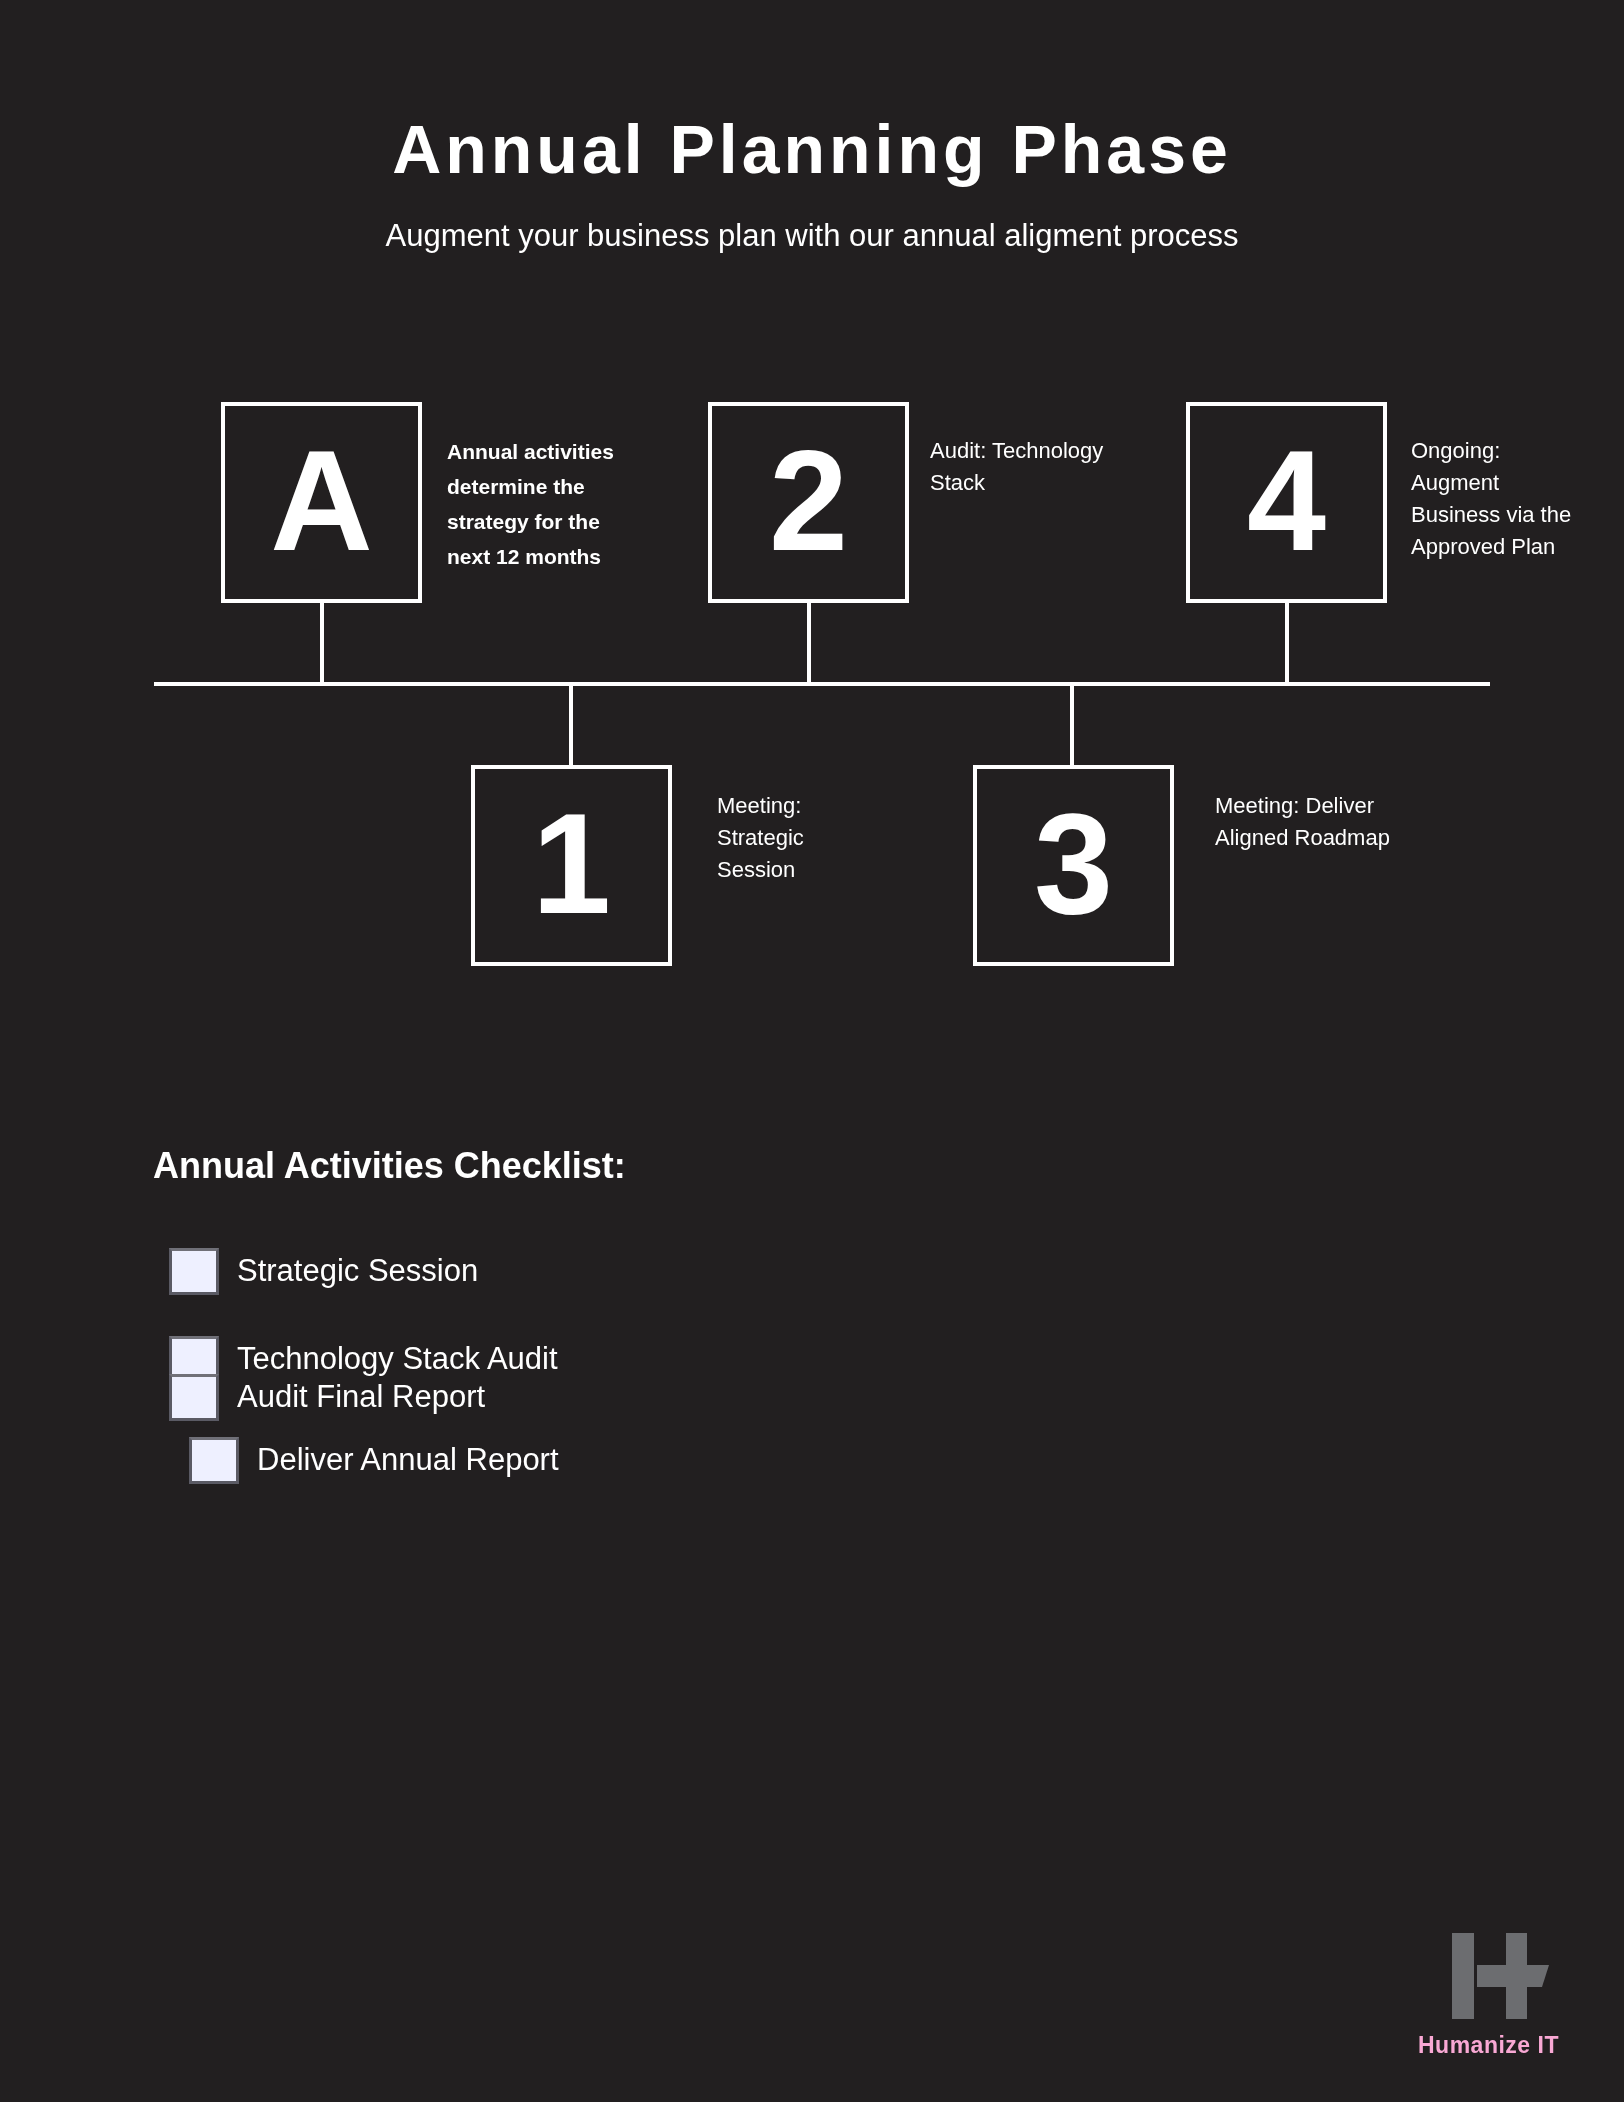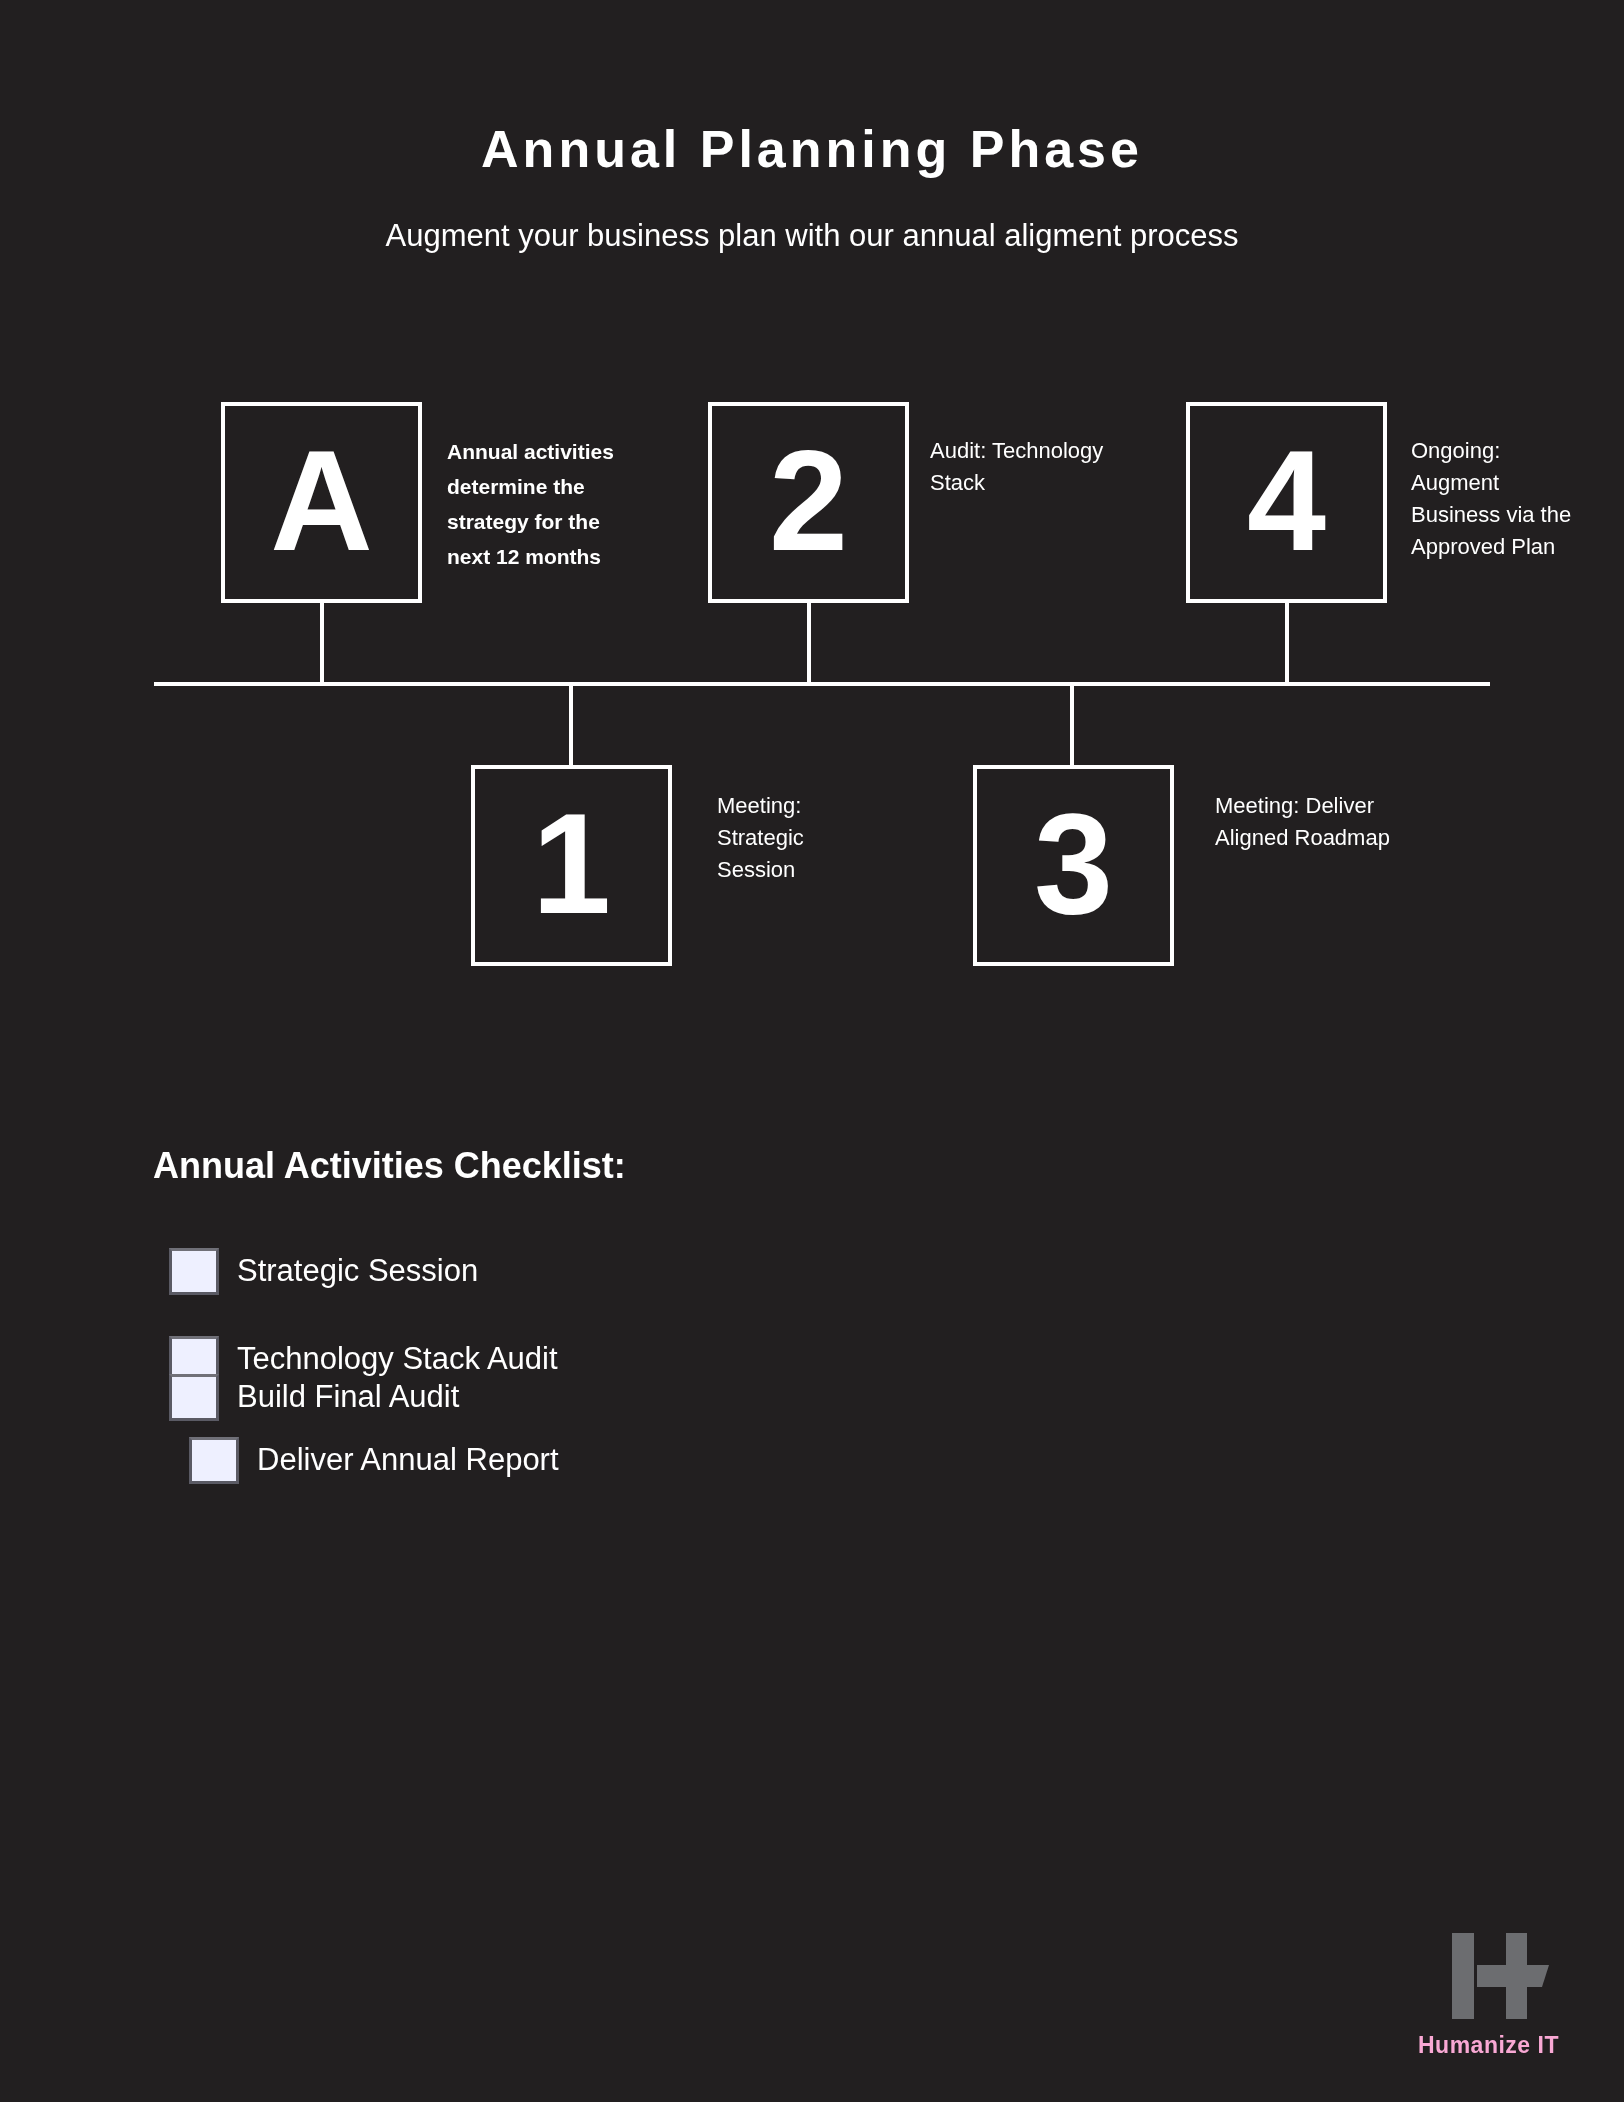--- a/index.html
+++ b/index.html
@@ -14,21 +14,21 @@
       overflow: hidden;
       font-family: "Liberation Sans", "DejaVu Sans", sans-serif;
       color: #ffffff;
     }
     .title {
       position: absolute;
       left: 0;
       top: 104px;
       width: 1624px;
       text-align: center;
-      font-size: 52px;
+      font-size: 68px;
       font-weight: bold;
       letter-spacing: 4px;
       line-height: 90px;
       margin: 0;
     }
     .subtitle {
       position: absolute;
       left: 0;
       top: 216px;
       width: 1624px;
@@ -186,21 +186,21 @@
   <label class="check-item" style="top:1247px;align-items:center;">
     <span class="checkbox"></span>
     <span class="check-label">Strategic Session</span>
   </label>
   <label class="check-item" style="top:1311px;margin-top:24px;">
     <span class="checkbox"></span>
     <span class="check-label">Technology Stack Audit</span>
   </label>
   <label class="check-item" style="top:1373px;">
     <span class="checkbox"></span>
-    <span class="check-label">Build Final Audit</span>
+    <span class="check-label">Audit Final Report</span>
   </label>
   <label class="check-item" style="top:1436px;margin-left:20px;">
     <span class="checkbox"></span>
     <span class="check-label">Deliver Annual Report</span>
   </label>
 </div>
 
 <svg class="logo" viewBox="0 0 160 130" xmlns="http://www.w3.org/2000/svg">
   <rect x="32" y="3" width="22" height="86" fill="#6c6d70"></rect>
   <rect x="86" y="3" width="21" height="86" fill="#6c6d70"></rect>

